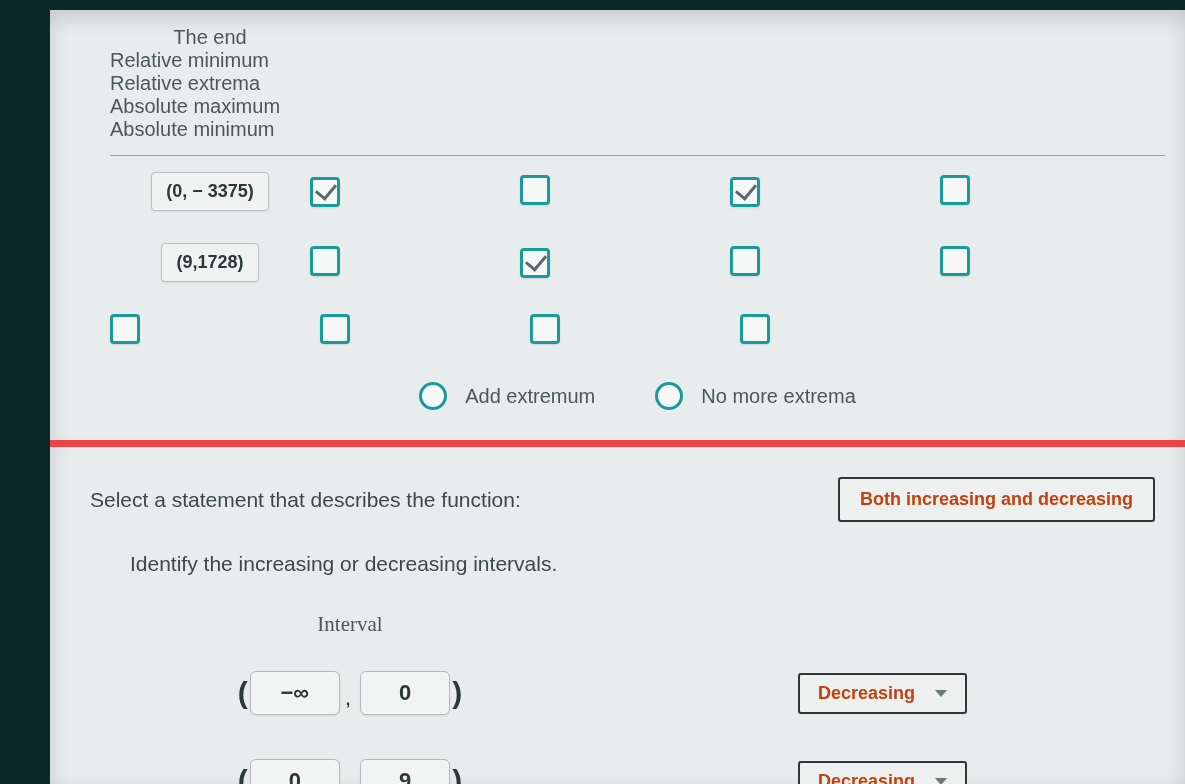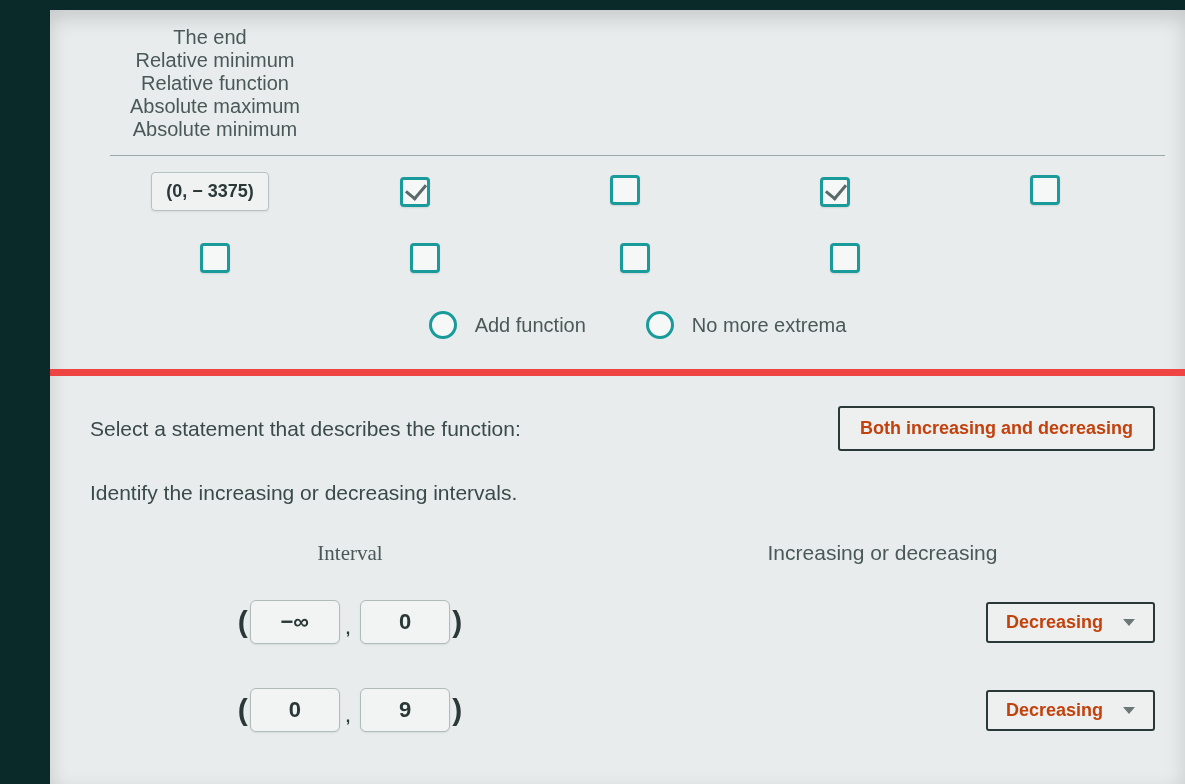--- a/index.html
+++ b/index.html
@@ -26,21 +26,21 @@
   }
   .header-row {
     display: flex;
     padding: 6px 0 14px 0;
     border-bottom: 1px solid #9aa8a8;
     font-size: 20px;
     color: #4a5858;
     flex-direction: column;
   }
   .col-point { width: 200px; text-align: center; }
-  .col-chk   { width: 210px; text-align: center; }
+  .col-chk   { width: 210px; }
   .data-row {
     display: flex;
     align-items: center;
     padding: 16px 0;
   }
   .point-box {
     display: inline-block;
     background: #f0f2f2;
     border: 1px solid #b8c2c2;
     border-radius: 4px;
@@ -132,78 +132,84 @@
   .num-input {
     width: 90px; height: 44px;
     border: 1px solid #b0baba;
     border-radius: 6px;
     background:#f2f4f4;
     text-align:center;
     font-size: 22px; font-weight:600; color:#2a3838;
     display:inline-flex; align-items:center; justify-content:center;
     box-shadow: 0 1px 2px rgba(0,0,0,0.08);
   }
-  .dir-cell { flex:1; display:flex; justify-content:flex-end; }
+  .dir-cell { flex:1; display:flex; justify-content:center; }
   .comma { font-size:16px; margin:0 8px 0 4px; align-self:flex-end; padding-bottom:6px; }
 </style>
 </head>
 <body>
 
 <div class="panel">
 
   <div class="extrema-table">
     <div class="header-row">
       <div class="col-point">The end</div>
       <div class="col-chk">Relative minimum</div>
-      <div class="col-chk">Relative function</div>
+      <div class="col-chk">Relative extrema</div>
       <div class="col-chk">Absolute maximum</div>
       <div class="col-chk">Absolute minimum</div>
     </div>
 
     <div class="data-row">
       <div class="col-point"><span class="point-box">(0, − 3375)</span></div>
       <div class="col-chk"><span class="chk checked"></span></div>
       <div class="col-chk"><span class="chk"></span></div>
       <div class="col-chk"><span class="chk checked"></span></div>
       <div class="col-chk"><span class="chk"></span></div>
     </div>
 
+    <div class="data-row">
+      <div class="col-point"><span class="point-box">(9,1728)</span></div>
+      <div class="col-chk"><span class="chk"></span></div>
+      <div class="col-chk"><span class="chk checked"></span></div>
+      <div class="col-chk"><span class="chk"></span></div>
+      <div class="col-chk"><span class="chk"></span></div>
+    </div>
 
     <div class="data-row">
       <div class="col-chk"><span class="chk"></span></div>
       <div class="col-chk"><span class="chk"></span></div>
       <div class="col-chk"><span class="chk"></span></div>
       <div class="col-chk"><span class="chk"></span></div>
     </div>
 
     <div class="radio-row">
       <div class="radio-opt">
         <span class="radio-circle"></span>
-        <span>Add function</span>
+        <span>Add extremum</span>
       </div>
       <div class="radio-opt">
         <span class="radio-circle"></span>
         <span>No more extrema</span>
       </div>
     </div>
   </div>
 
   <div class="section2">
     <div class="stmt-row">
       <span>Select a statement that describes the function:</span>
       <span class="select-box">
         <span>Both increasing and decreasing</span>
       </span>
     </div>
 
-    <div style="font-size:21px;margin-bottom:26px;">Identify the increasing or decreasing intervals.</div>
+    <div style="font-size:21px;margin-bottom:26px;margin-left:40px;">Identify the increasing or decreasing intervals.</div>
 
     <div class="intervals-header">
       <div class="col-int">Interval</div>
-      <div class="col-dir">Increasing or decreasing</div>
     </div>
 
     <div class="interval-row">
       <div class="interval-cell">
         <span>(</span>
         <span class="num-input">−∞</span>
         <span class="comma">,</span>
         <span class="num-input">0</span>
         <span>)</span>
       </div>

